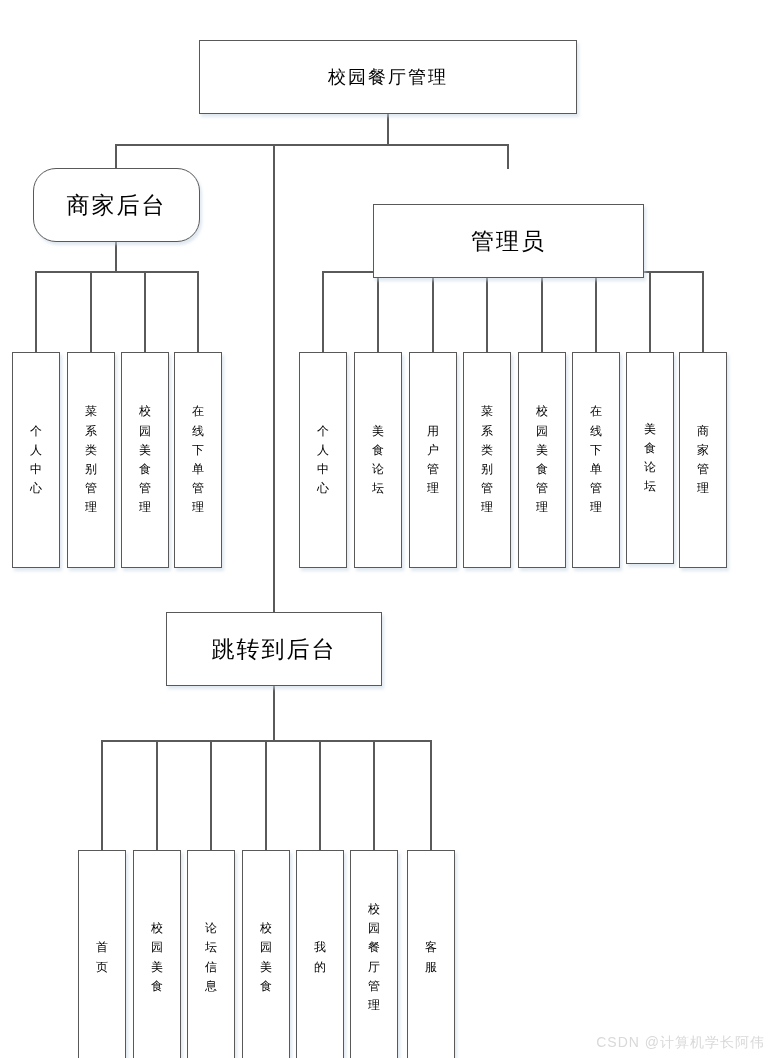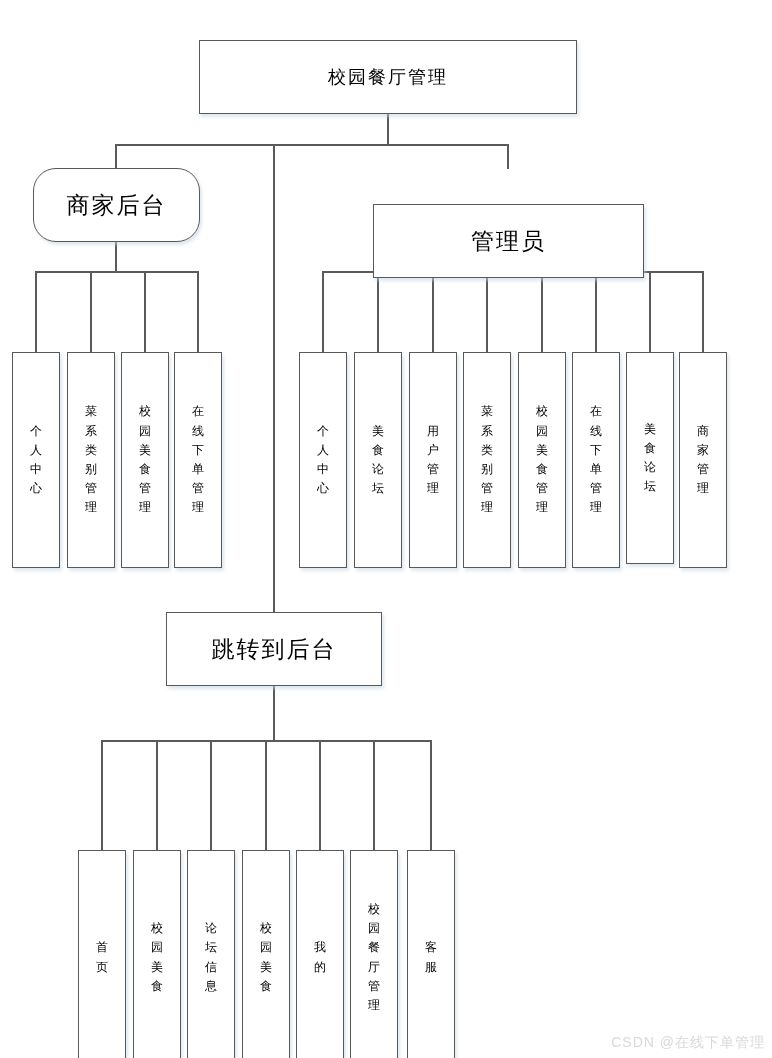--- a/index.html
+++ b/index.html
@@ -131,14 +131,14 @@
   <div class="node" style="left:296px;top:850px;width:48px;height:215px;">
     <span class="vlabel">我的</span>
   </div>
   <div class="node" style="left:350px;top:850px;width:48px;height:215px;">
     <span class="vlabel">校园餐厅管理</span>
   </div>
   <div class="node" style="left:407px;top:850px;width:48px;height:215px;">
     <span class="vlabel">客服</span>
   </div>
 
-  <div class="watermark">CSDN @在线下单管理</div>
+  <div class="watermark">CSDN @计算机学长阿伟</div>
 </div>
 
 </body></html>

